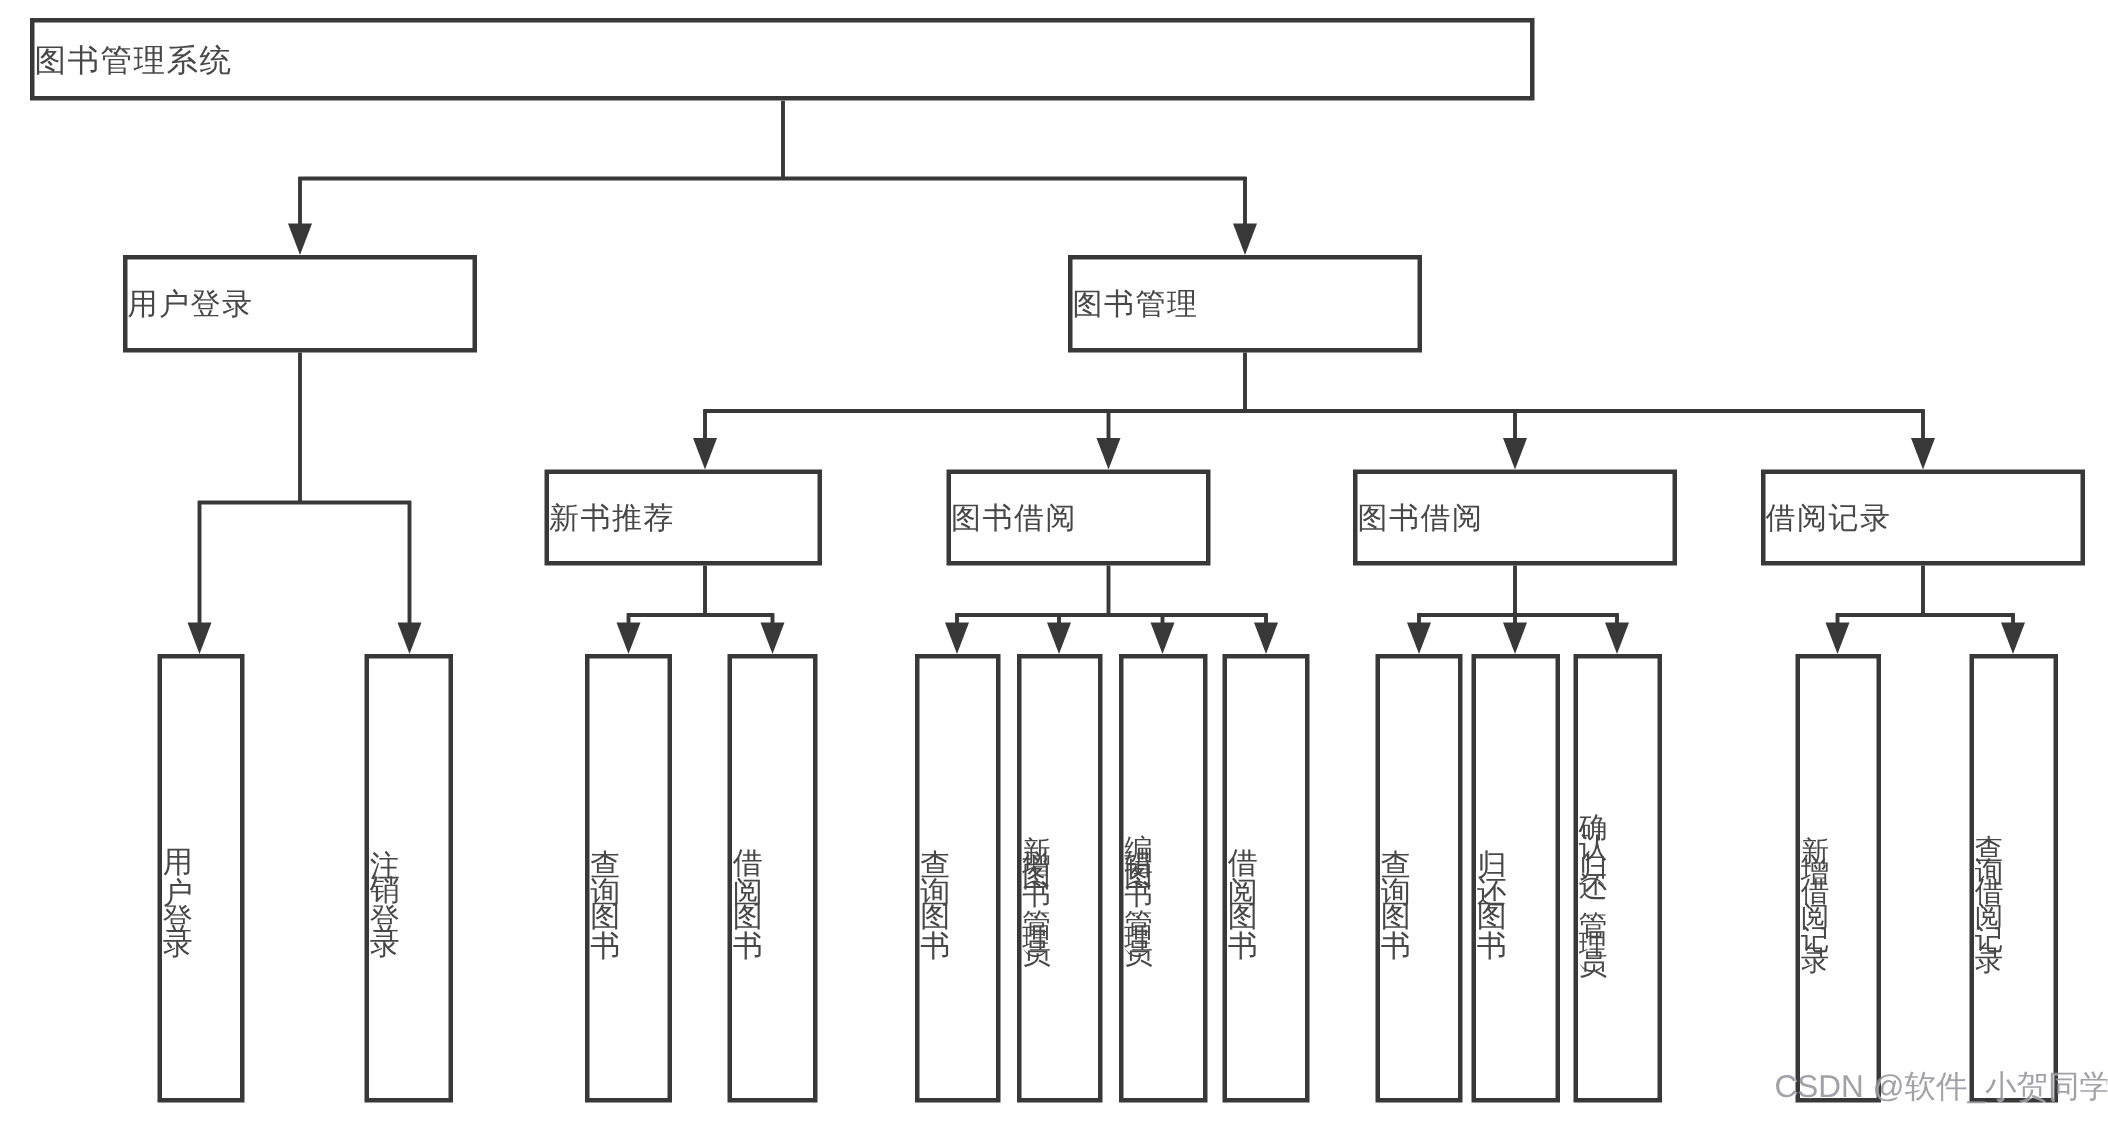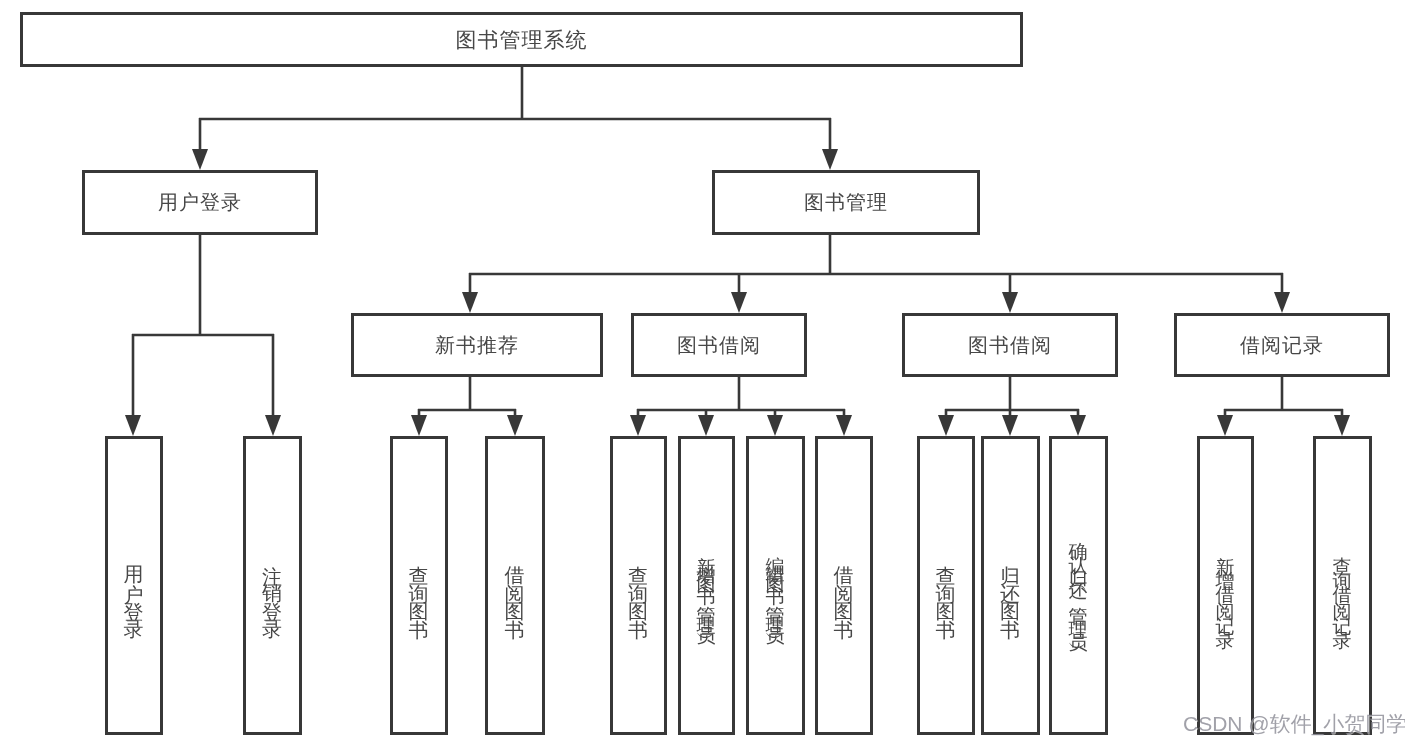--- a/index.html
+++ b/index.html
@@ -5,21 +5,21 @@
   html,body { margin:0; padding:0; background:#ffffff; }
   .canvas {
     position:relative; width:1405px; height:747px; background:#ffffff;
     font-family:"Liberation Sans", sans-serif; overflow:hidden;
   }
   .wires { position:absolute; left:0; top:0; width:1405px; height:747px; }
   .wires line { stroke:#383838; stroke-width:2.6; }
   .wires polygon { fill:#383838; }
   .box {
     position:absolute; box-sizing:border-box; border:3px solid #383838;
-    background:#ffffff; display:flex; align-items:center; justify-content:center;
+    background:#ffffff; display:flex; align-items:center; justify-content:flex-start;
     color:#474747;
   }
   .box.h span { font-size:20px; white-space:nowrap; letter-spacing:1px; }
   .box.root span { font-size:21px; }
   .box.v span { writing-mode:vertical-rl; text-orientation:mixed; line-height:1; }
   .box.v span.v4 { font-size:20px; letter-spacing:18px; }
   .box.v span.v6 { font-size:19px; letter-spacing:15px; }
   .box.v span.v8 { font-size:19px; letter-spacing:13px; }
   .box.v span.v9 { font-size:19px; letter-spacing:10px; }
   .watermark {
@@ -94,25 +94,25 @@
     <polygon points="1334,415 1350,415 1342,436"></polygon>
   </svg>
 
   <div class="box h root" style="left:20px;top:12px;width:1003px;height:55px">
     <span>图书管理系统</span>
   </div>
 
   <div class="box h" style="left:82px;top:170px;width:236px;height:65px">
     <span>用户登录</span>
   </div>
-  <div class="box h" style="left:712px;top:170px;width:268px;height:65px">
+  <div class="box h" style="left:712px;top:170px;width:236px;height:65px">
     <span>图书管理</span>
   </div>
 
-  <div class="box h" style="left:351px;top:313px;width:252px;height:64px">
+  <div class="box h" style="left:363px;top:313px;width:185px;height:64px">
     <span>新书推荐</span>
   </div>
   <div class="box h" style="left:631px;top:313px;width:176px;height:64px">
     <span>图书借阅</span>
   </div>
   <div class="box h" style="left:902px;top:313px;width:216px;height:64px">
     <span>图书借阅</span>
   </div>
   <div class="box h" style="left:1174px;top:313px;width:216px;height:64px">
     <span>借阅记录</span>

